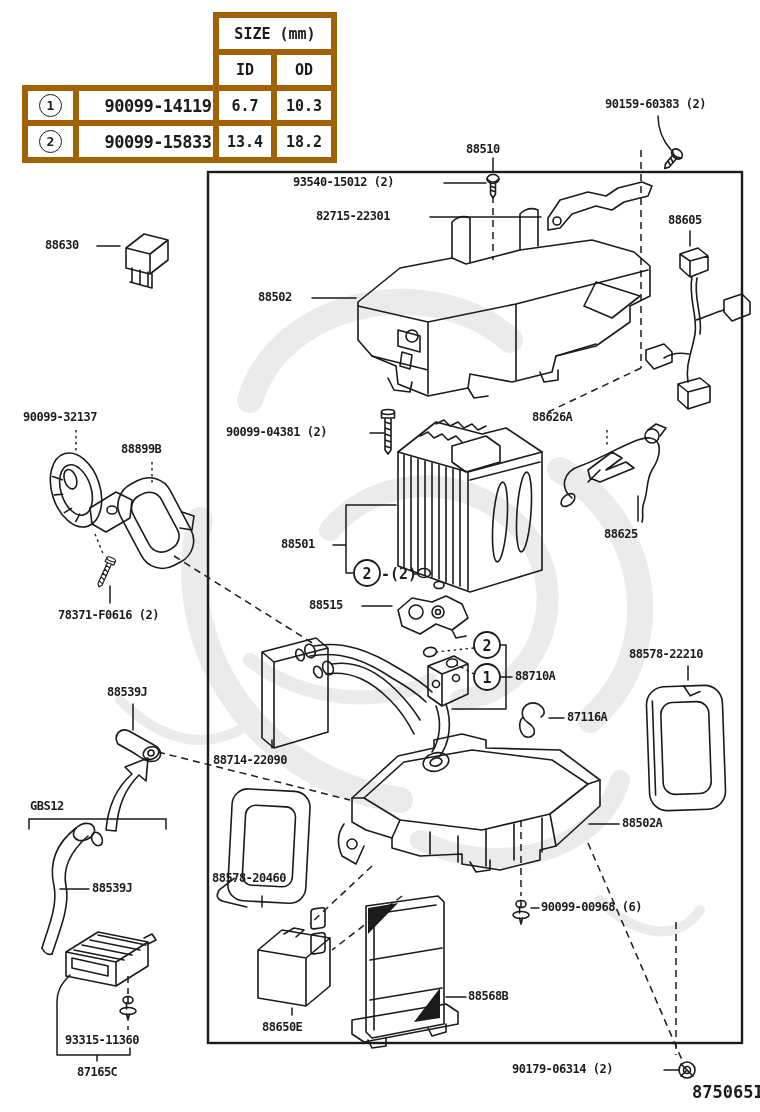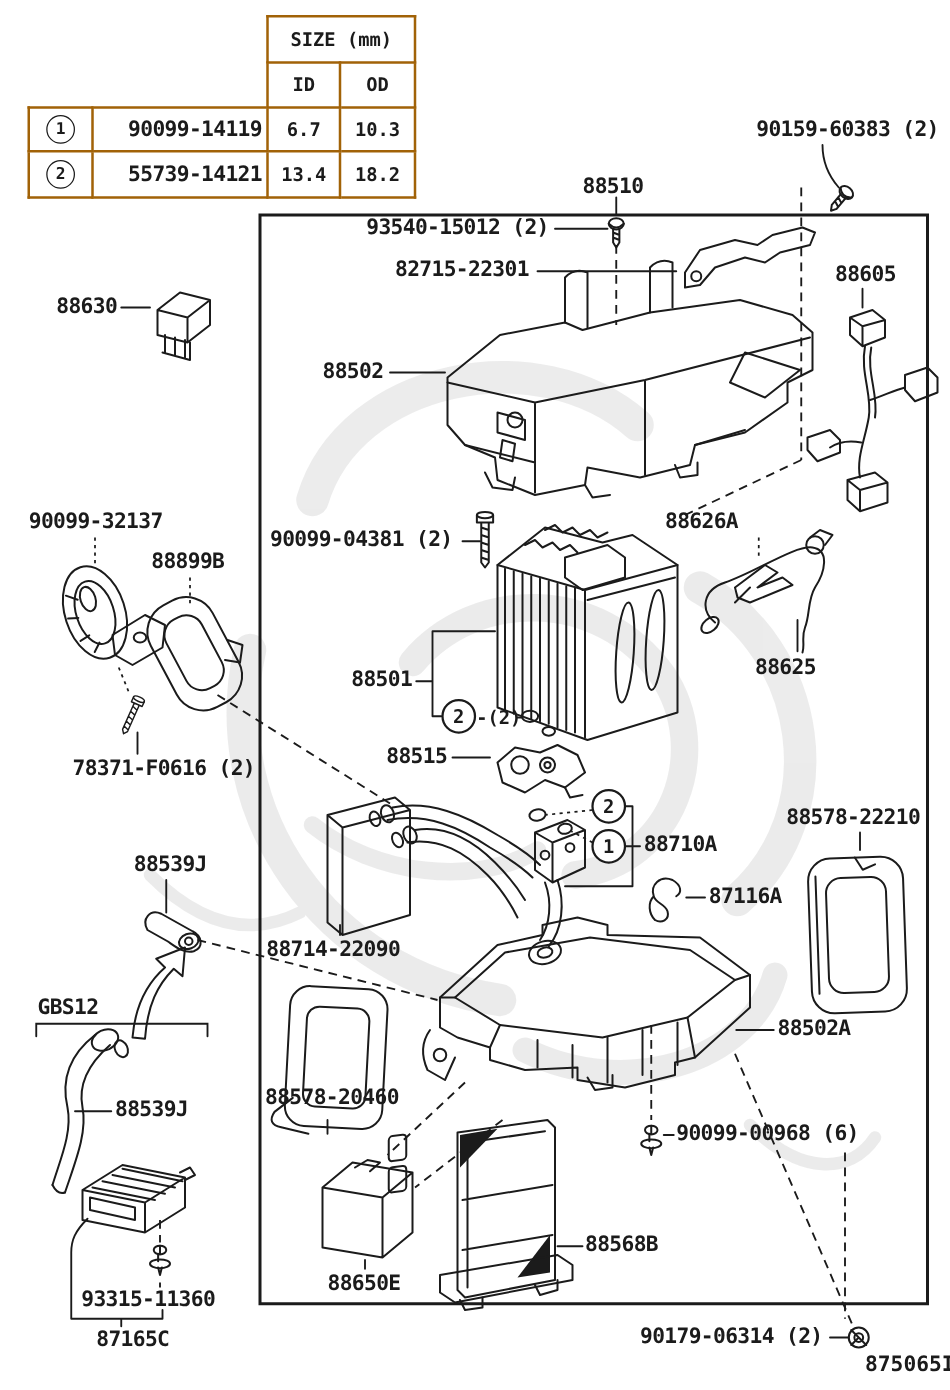--- a/index.html
+++ b/index.html
@@ -13,28 +13,28 @@
   svg .bd{fill:none;stroke:#1b1b1b;stroke-width:2.4;}
   svg .thin{fill:none;stroke:#1b1b1b;stroke-width:1.5;stroke-linecap:round;}
   svg .dash{fill:none;stroke:#1b1b1b;stroke-width:1.5;stroke-dasharray:7 5;}
   svg .dot{fill:none;stroke:#1b1b1b;stroke-width:1.4;stroke-dasharray:2.5 3.5;}
   svg .fillDark{fill:#1b1b1b;stroke:none;}
   svg .wm{fill:none;stroke:#dcdcdc;stroke-linecap:round;}
   svg .callout{fill:#ffffff;stroke:#1b1b1b;stroke-width:1.8;}
   svg text{fill:#1b1b1b;stroke:none;font-family:"DejaVu Sans Mono",monospace;font-weight:bold;}
 
   
-  .plabel{position:absolute;font-weight:bold;font-size:17px;letter-spacing:-0.5px;
+  .plabel{position:absolute;font-weight:bold;font-size:12px;letter-spacing:-0.5px;
           white-space:nowrap;line-height:21px;}
   .plabel.small{font-size:17px;letter-spacing:0;}
 
   
   .size-table{position:absolute;left:22px;top:12px;border-collapse:collapse;
               font-family:"DejaVu Sans Mono",monospace;}
-  .size-table td{border:2px solid #a16207;text-align:center;vertical-align:middle;
+  .size-table td{border:6px solid #a16207;text-align:center;vertical-align:middle;
                  font-weight:bold;font-size:15px;padding:0;color:#1b1b1b;}
   .size-table td.blank{border:none;}
   .size-table td.part{font-size:17px;letter-spacing:-0.5px;padding-left:24px;}
   .cnum{display:inline-block;width:21px;height:21px;border:1.7px solid #1b1b1b;
         border-radius:50%;line-height:21px;font-size:13px;font-weight:bold;text-align:center;}
 </style>
 </head>
 <body>
 
 <div class="stage">
@@ -341,37 +341,37 @@
     <td>OD</td>
   </tr>
   <tr style="height:35px">
     <td><span class="cnum">1</span></td>
     <td class="part">90099-14119</td>
     <td>6.7</td>
     <td>10.3</td>
   </tr>
   <tr style="height:37px">
     <td><span class="cnum">2</span></td>
-    <td class="part">55739-14121</td>
+    <td class="part">90099-15833</td>
     <td>13.4</td>
     <td>18.2</td>
   </tr>
 </tbody>
     </table>
 
 <div class="plabel" style="left:466px;top:139px">88510</div>
 <div class="plabel" style="left:293px;top:172px">93540-15012 (2)</div>
 <div class="plabel" style="left:316px;top:206px">82715-22301</div>
 <div class="plabel" style="left:605px;top:94px">90159-60383 (2)</div>
 <div class="plabel" style="left:668px;top:210px">88605</div>
 <div class="plabel" style="left:45px;top:235px">88630</div>
 <div class="plabel" style="left:258px;top:287px">88502</div>
 <div class="plabel" style="left:23px;top:407px">90099-32137</div>
 <div class="plabel" style="left:121px;top:439px">88899B</div>
-<div class="plabel" style="left:216px;top:422px">90099-04381 (2)</div>
+<div class="plabel" style="left:226px;top:422px">90099-04381 (2)</div>
 <div class="plabel" style="left:532px;top:407px">88626A</div>
 <div class="plabel" style="left:604px;top:524px">88625</div>
 <div class="plabel" style="left:281px;top:534px">88501</div>
 <div class="plabel" style="left:58px;top:605px">78371-F0616 (2)</div>
 <div class="plabel" style="left:309px;top:595px">88515</div>
 <div class="plabel" style="left:515px;top:666px">88710A</div>
 <div class="plabel" style="left:629px;top:644px">88578-22210</div>
 <div class="plabel" style="left:567px;top:707px">87116A</div>
 <div class="plabel" style="left:213px;top:750px">88714-22090</div>
 <div class="plabel" style="left:107px;top:682px">88539J</div>

